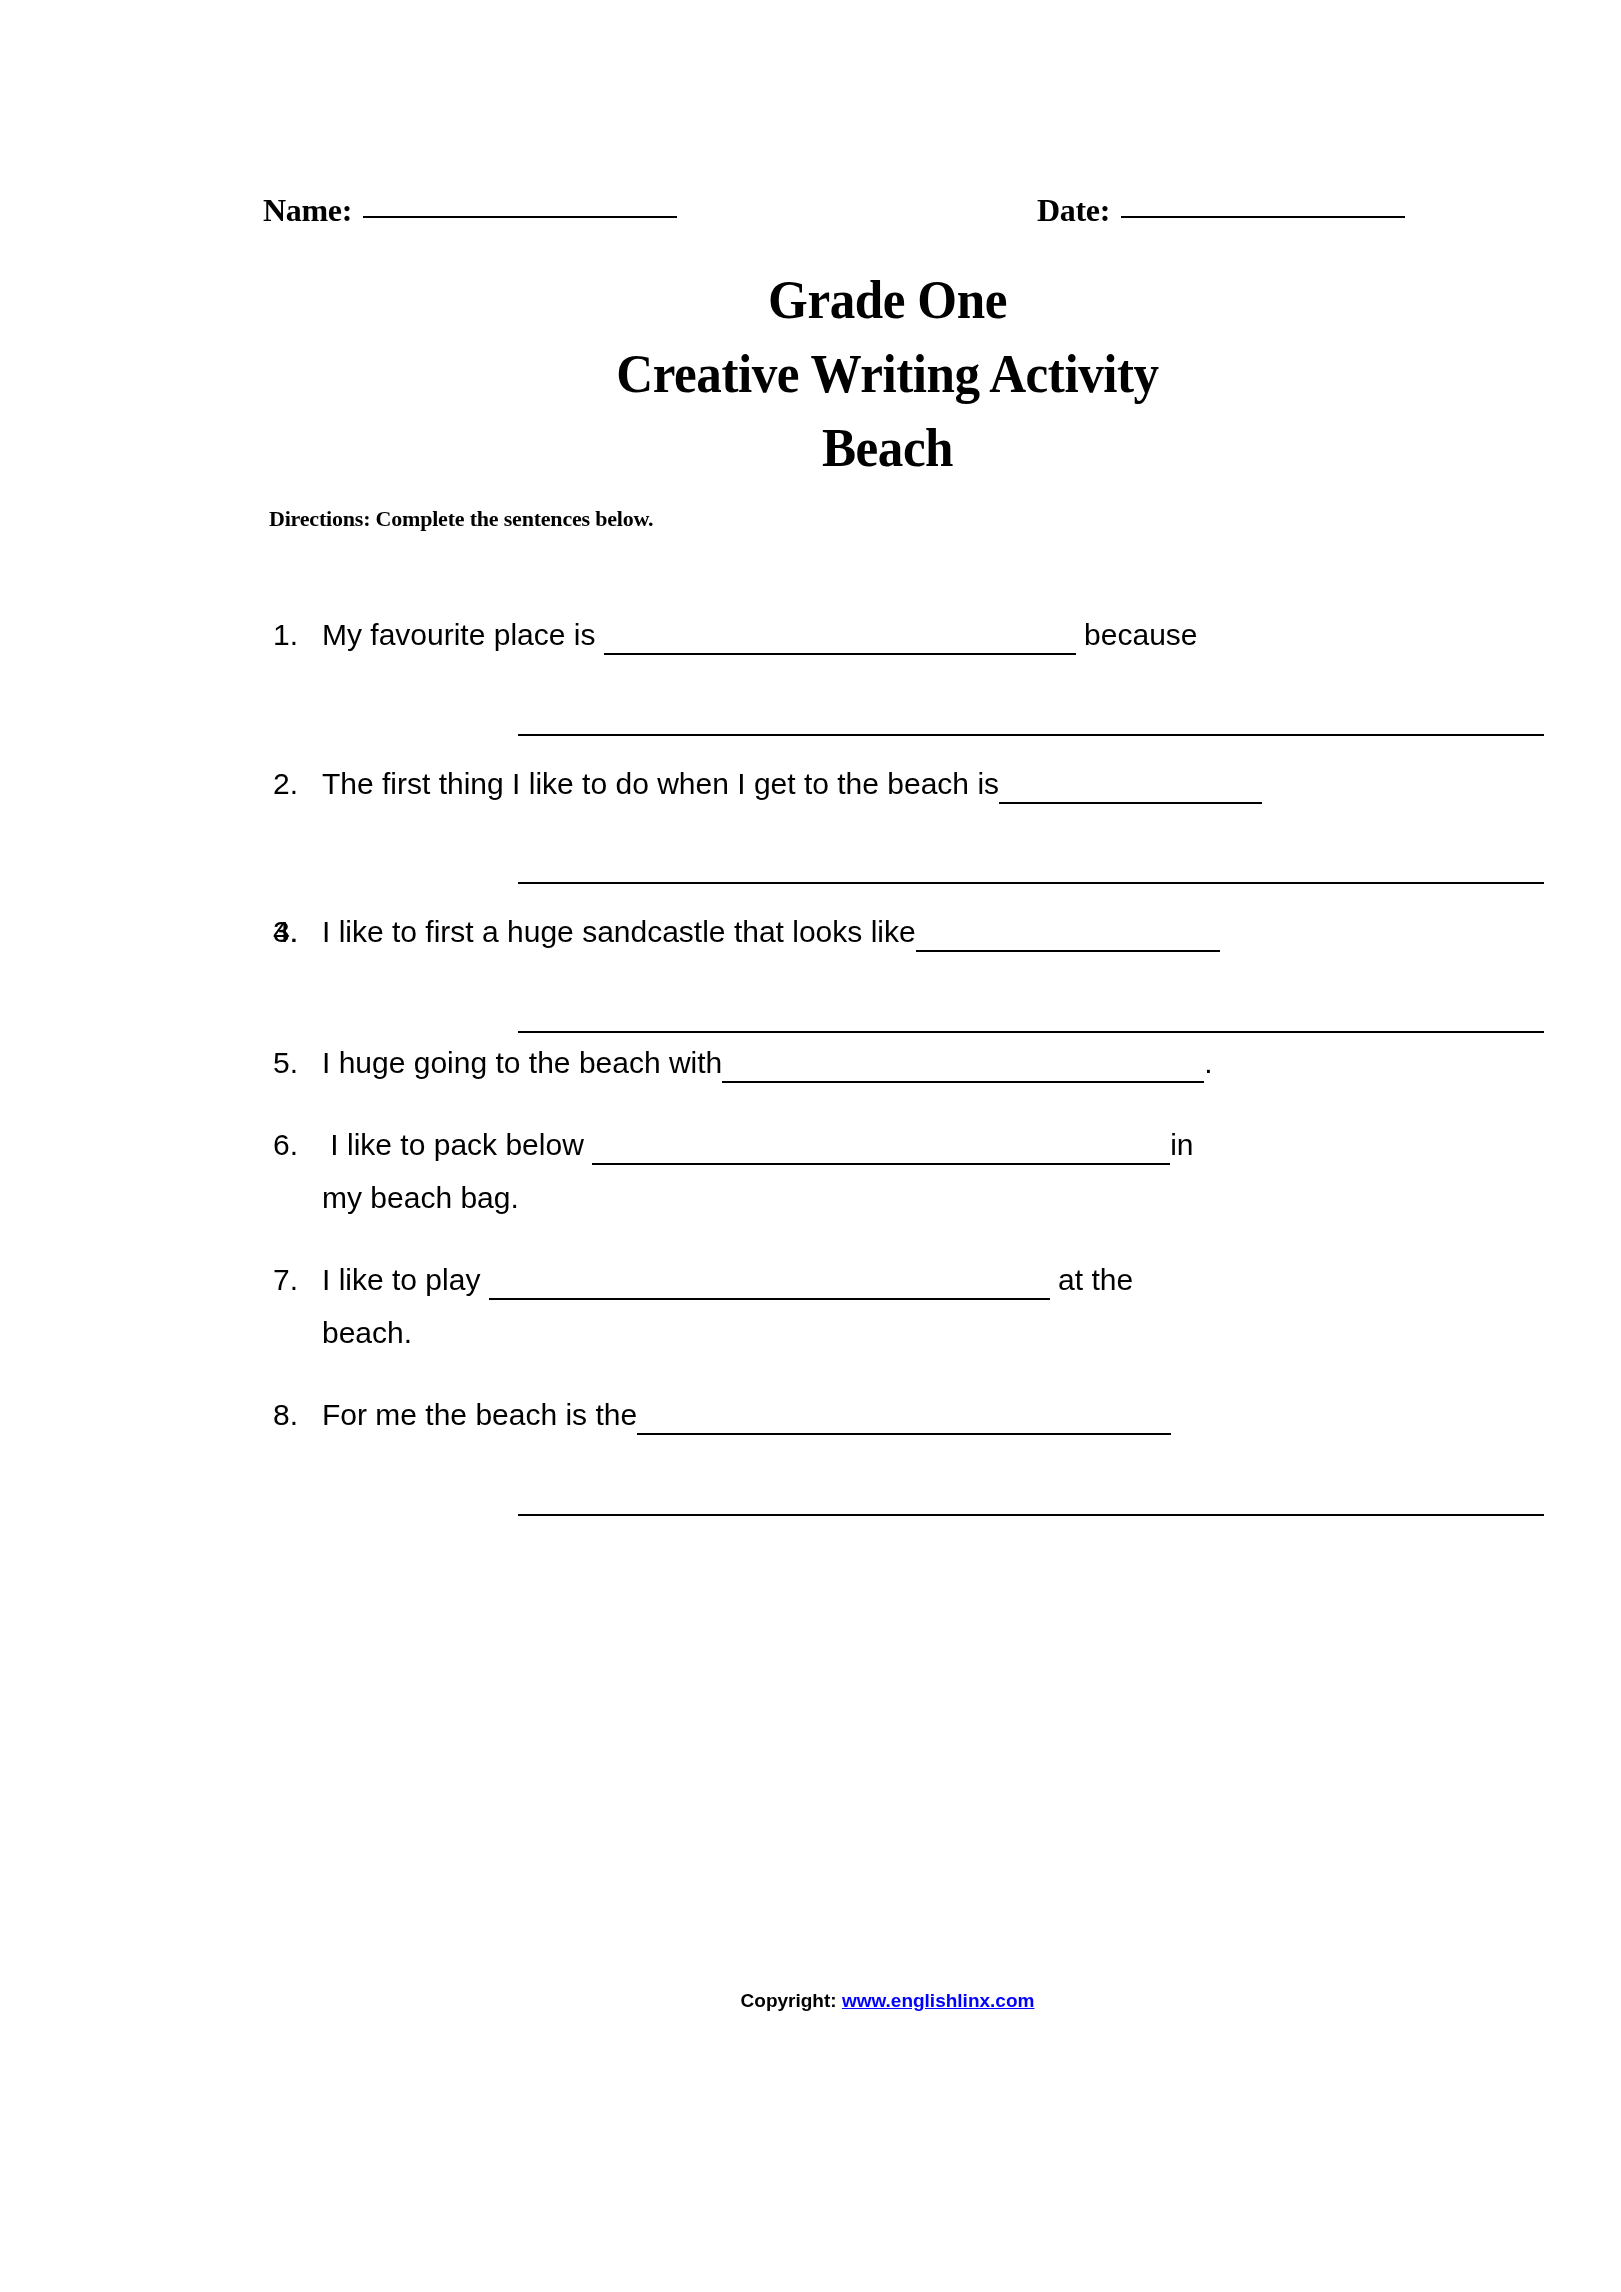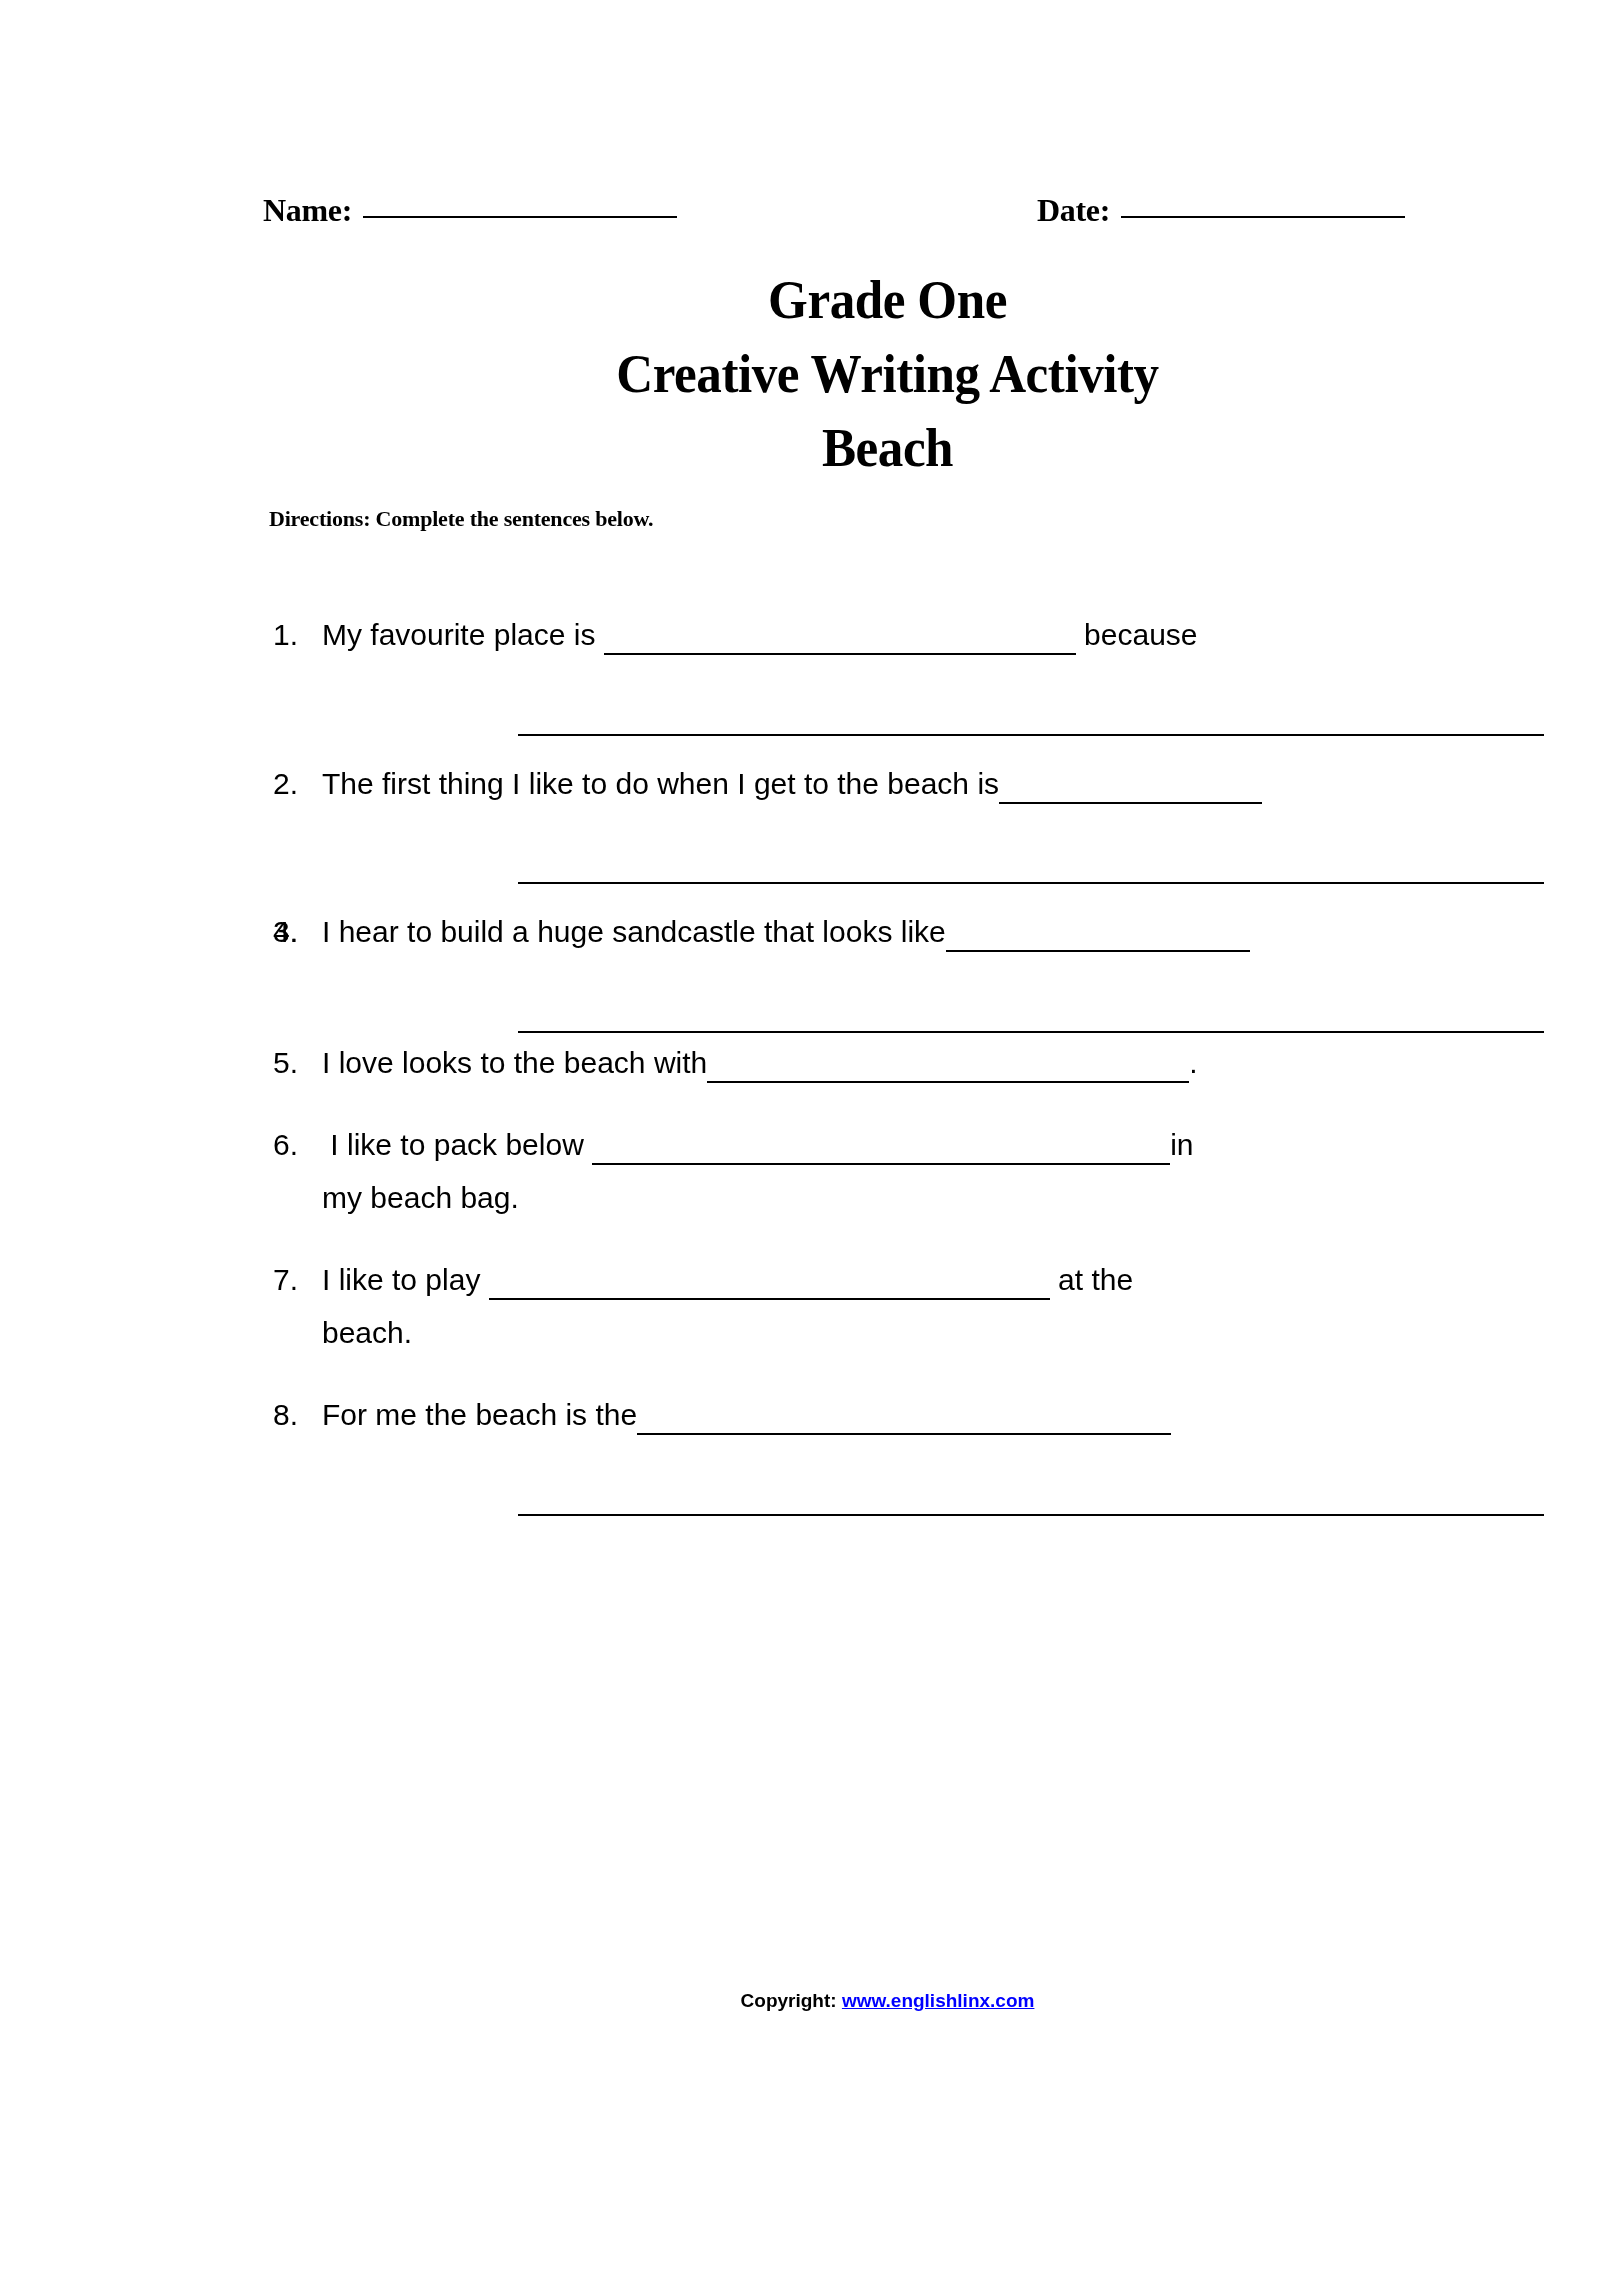--- a/index.html
+++ b/index.html
@@ -205,26 +205,26 @@
       <div class="q" style="margin-bottom: 45px;">
         <span class="q-num">2.</span>
         <span class="q-body"><span class="q-text">The first thing I like to do when I get to the beach is</span><span class="blank" style="width: 263px;"></span></span>
         <div class="cont-line"><span class="cont-rule"></span><span class="cont-period">.</span></div>
       </div>
       <div class="q" style="margin-bottom: 27.4px;">
         <span class="q-num">3.</span>
       </div>
       <div class="q" style="margin-bottom: 27.4px;">
         <span class="q-num">4.</span>
-        <span class="q-body"><span class="q-text">I hear to build a huge sandcastle that looks like</span><span class="blank" style="width: 304px;"></span></span>
+        <span class="q-body"><span class="q-text">I like to first a huge sandcastle that looks like</span><span class="blank" style="width: 304px;"></span></span>
         <div class="cont-line"><span class="cont-rule"></span><span class="cont-period">.</span></div>
       </div>
       <div class="q" style="margin-bottom: 29px;">
         <span class="q-num">5.</span>
-        <span class="q-body"><span class="q-text">I love looks to the beach with</span><span class="blank" style="width: 482px;"></span><span class="q-text">.</span></span>
+        <span class="q-body"><span class="q-text">I huge going to the beach with</span><span class="blank" style="width: 482px;"></span><span class="q-text">.</span></span>
       </div>
       <div class="q" style="margin-bottom: 29px;">
         <span class="q-num">6.</span>
         <span class="q-body"><span class="q-text"> I like to pack below </span><span class="blank" style="width: 578px;"></span><span class="q-text">in
 my beach bag.</span></span>
       </div>
       <div class="q" style="margin-bottom: 29px;">
         <span class="q-num">7.</span>
         <span class="q-body"><span class="q-text">I like to play </span><span class="blank" style="width: 561px;"></span><span class="q-text"> at the
 beach.</span></span>

